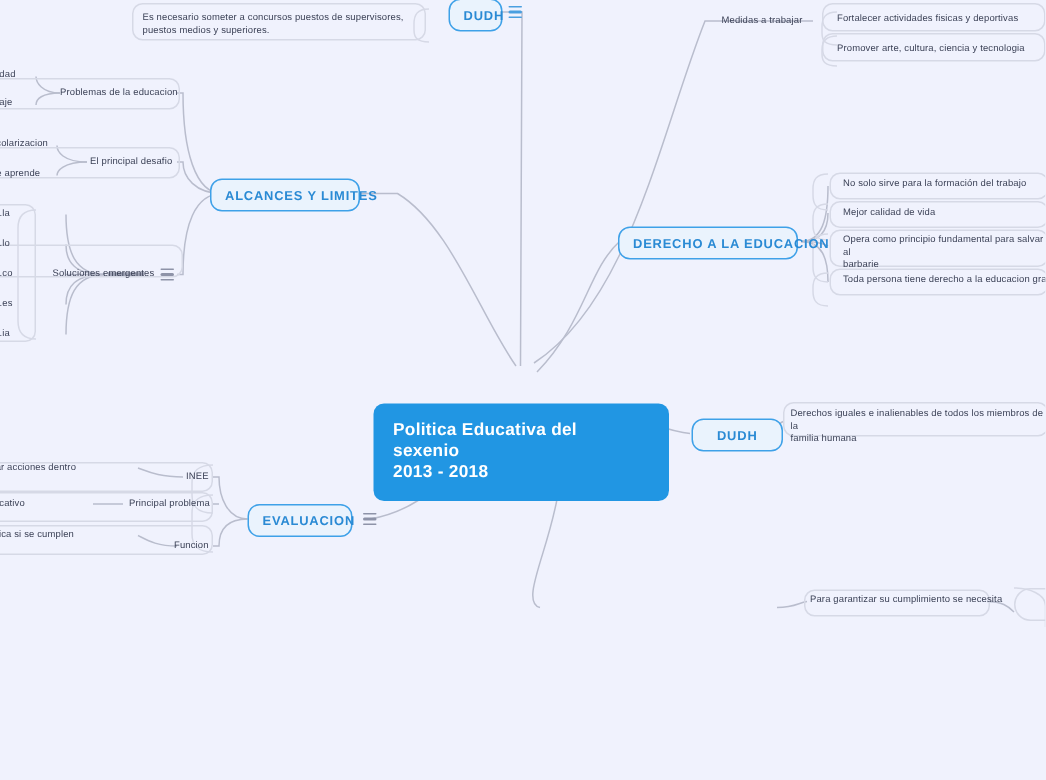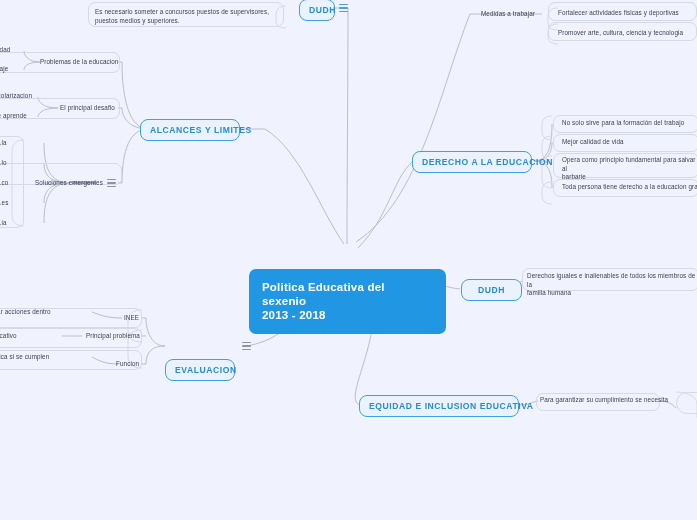--- a/index.html
+++ b/index.html
@@ -203,23 +203,22 @@
       <i></i>
       <i></i>
   </div>
 
   <div class="node lvl1" style="left:140px; top:119px; width:100px;">ALCANCES Y LIMITES</div>
 
   <div class="node lvl1" style="left:412px; top:151px; width:120px;">DERECHO A LA EDUCACION</div>
 
   <div class="node lvl1" style="left:461px; top:279px; width:61px;">DUDH</div>
 
-  <div class="node lvl1" style="left:359px; top:395px; width:160px;">EQUIDAD E INCLUSION EDUCATIVA</div>
-
-  <div class="node lvl1" style="left:165px; top:336px; width:70px;margin-top:23px;">EVALUACION</div>
+
+  <div class="node lvl1" style="left:165px; top:336px; width:70px;">EVALUACION</div>
   <div class="hamburger grey" style="left:242px; top:342px;">
     <i></i>
       <i></i>
       <i></i>
   </div>
 
   <div class="node leaf two-line" style="left:95px; top:8px; width:185px;">Es necesario someter a concursos puestos de supervisores,
 puestos medios y superiores.</div>
 
   <div class="node blabel" style="left:481px; top:10px;">Medidas a trabajar</div>

